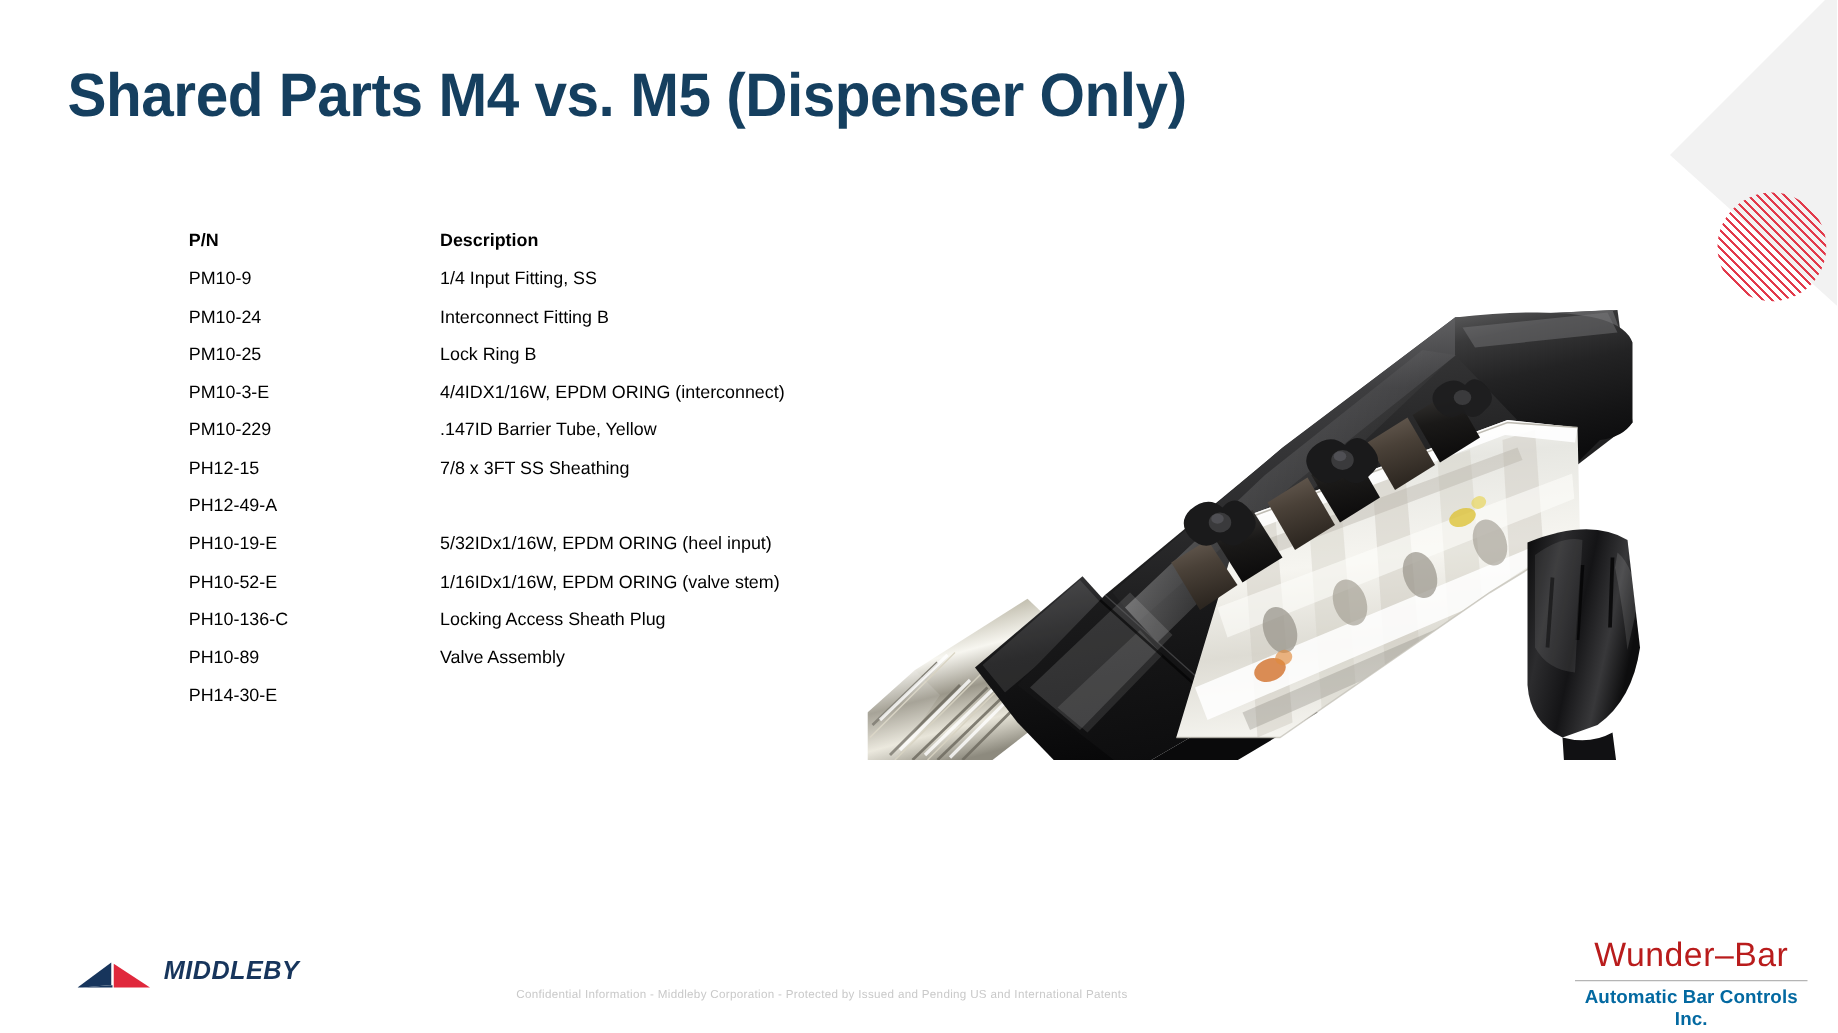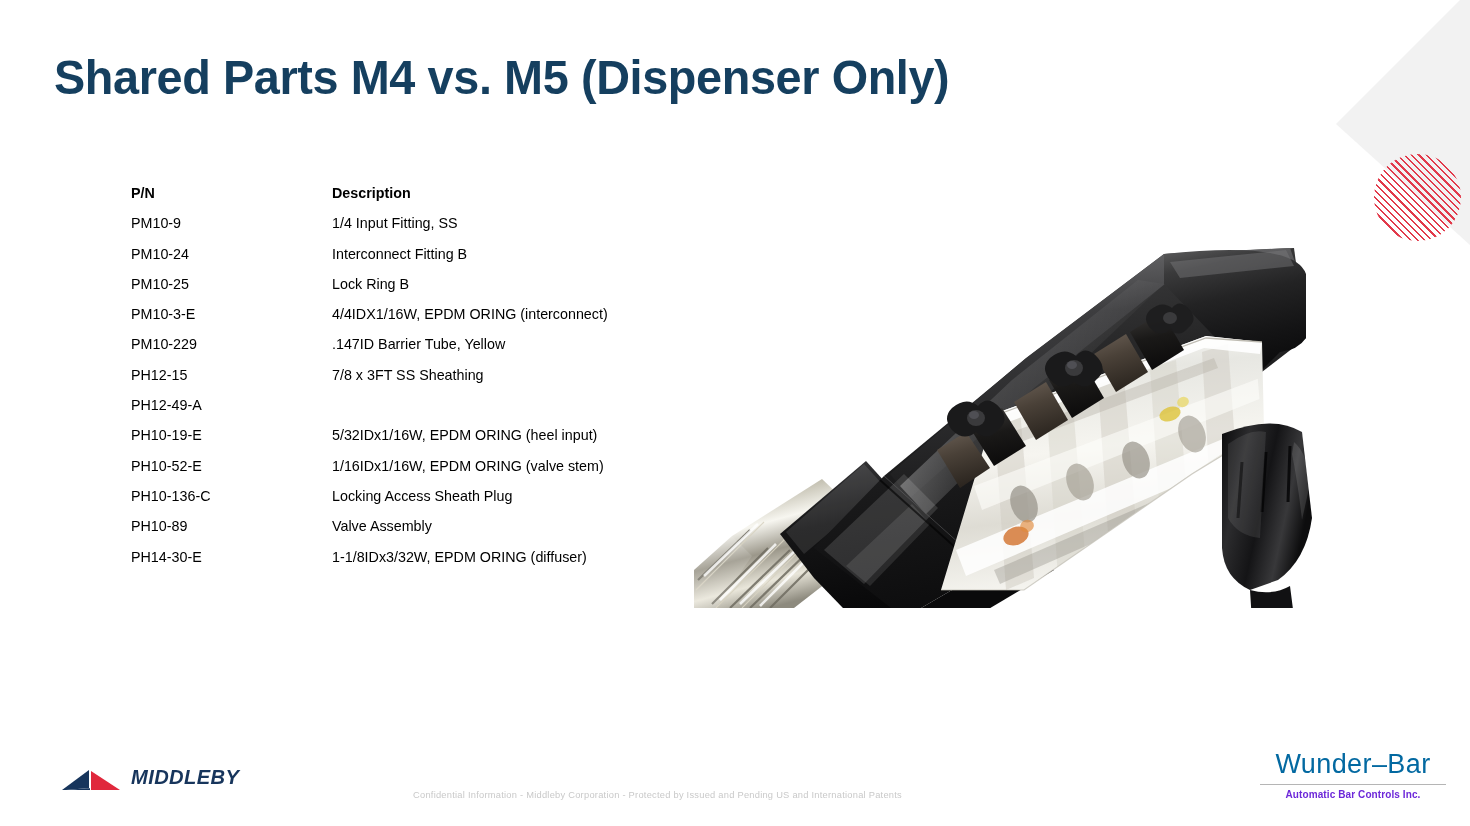--- a/index.html
+++ b/index.html
@@ -78,20 +78,21 @@
     width: 560px;
   }
   .tbl-row {
     display: flex;
     height: 30.3px;
     align-items: flex-start;
   }
   .col-pn {
     width: 201px;
     flex: 0 0 201px;
+    margin-left: 20px;
   }
   .col-desc {
     flex: 1 1 auto;
   }
   .tbl-head .col-pn,
   .tbl-head .col-desc {
     font-weight: 700;
     text-decoration: underline;
     text-underline-offset: 2px;
   }
@@ -164,34 +165,34 @@
   #wunderbar-logo {
     position: absolute;
     left: 1258px;
     top: 750px;
     width: 190px;
     text-align: center;
   }
   #wunderbar-name {
     font-size: 27px;
     font-weight: 400;
-    color: #0369a1;
+    color: #b91c1c;
     letter-spacing: 0.4px;
     line-height: 1.1;
     font-family: "Liberation Sans", sans-serif;
   }
   #wunderbar-rule {
     height: 1px;
     background: #b5b5b5;
     margin: 4px 2px 4px 2px;
   }
   #wunderbar-tagline {
-    font-size: 10px;
+    font-size: 15px;
     font-weight: 700;
-    color: #6d28d9;
+    color: #0369a1;
     letter-spacing: 0.1px;
     line-height: 1.2;
     font-family: "Liberation Sans", sans-serif;
   }
 </style>
 </head>
 <body>
 
 <div id="slide">
 
@@ -253,21 +254,20 @@
     <div class="tbl-row">
       <div class="col-pn"><span>PH10-136-C</span></div>
       <div class="col-desc"><span>Locking Access Sheath Plug</span></div>
     </div>
     <div class="tbl-row">
       <div class="col-pn"><span>PH10-89</span></div>
       <div class="col-desc"><span>Valve Assembly</span></div>
     </div>
     <div class="tbl-row">
       <div class="col-pn"><span>PH14-30-E</span></div>
-      <div class="col-desc"><span>1-1/8IDx3/32W, EPDM ORING (diffuser)</span></div>
     </div>
 
   </div>
 
   <div id="product-photo">
     <svg viewBox="0 0 640 390" preserveAspectRatio="none">
       <defs>
         <linearGradient id="blackBody" x1="0" y1="0" x2="0.25" y2="1">
           <stop offset="0%" stop-color="#5b5b5c"></stop>
           <stop offset="18%" stop-color="#3a3a3b"></stop>

